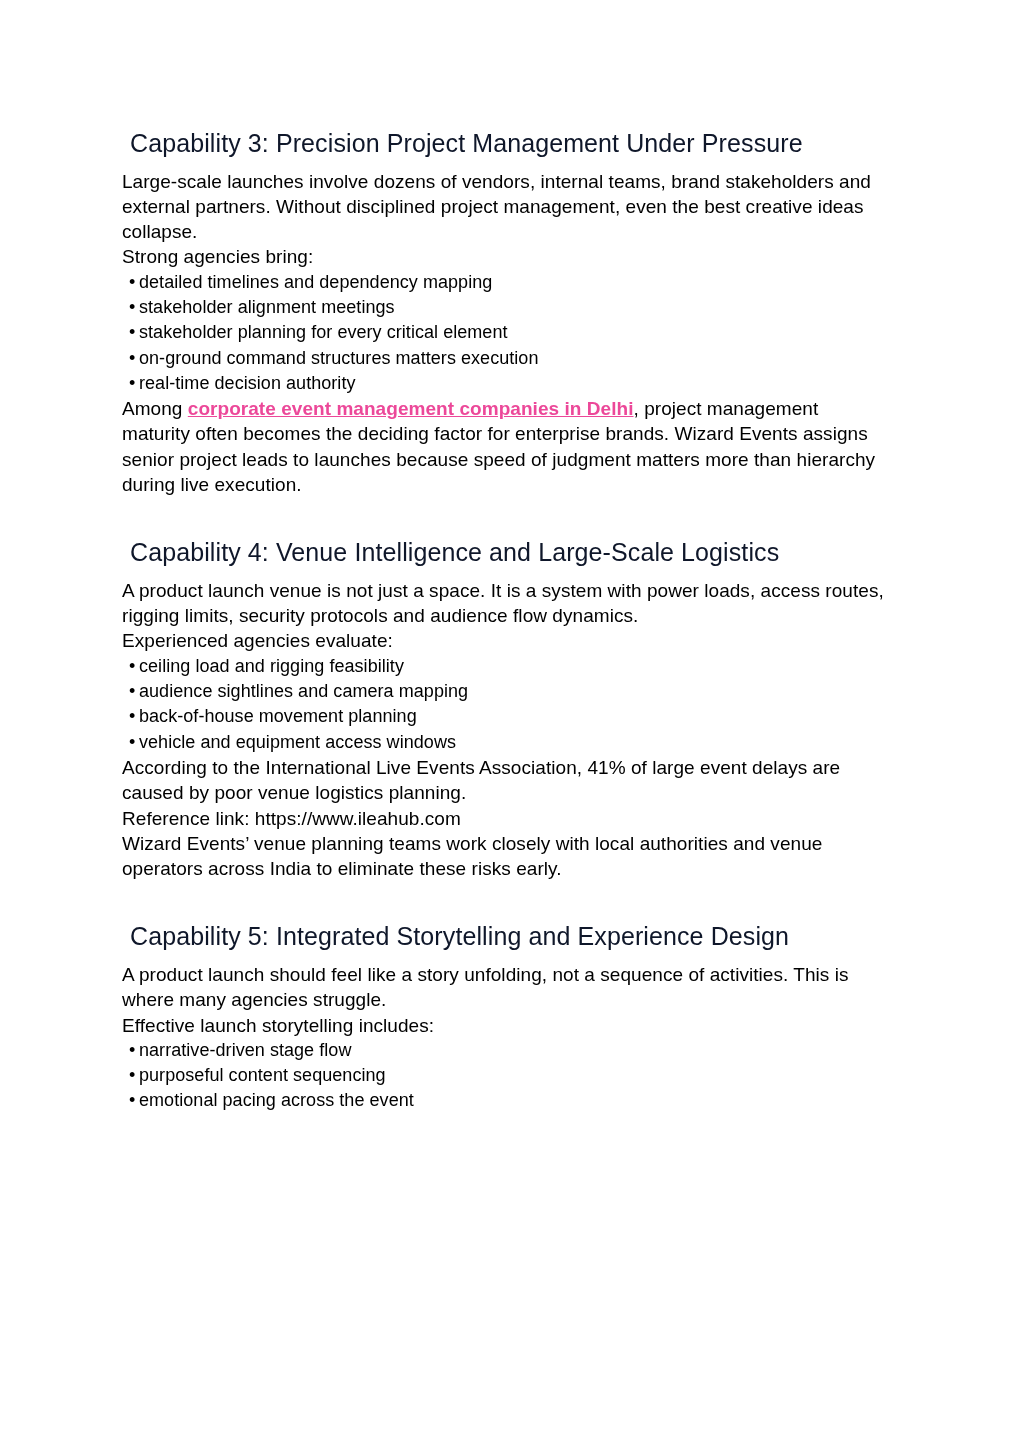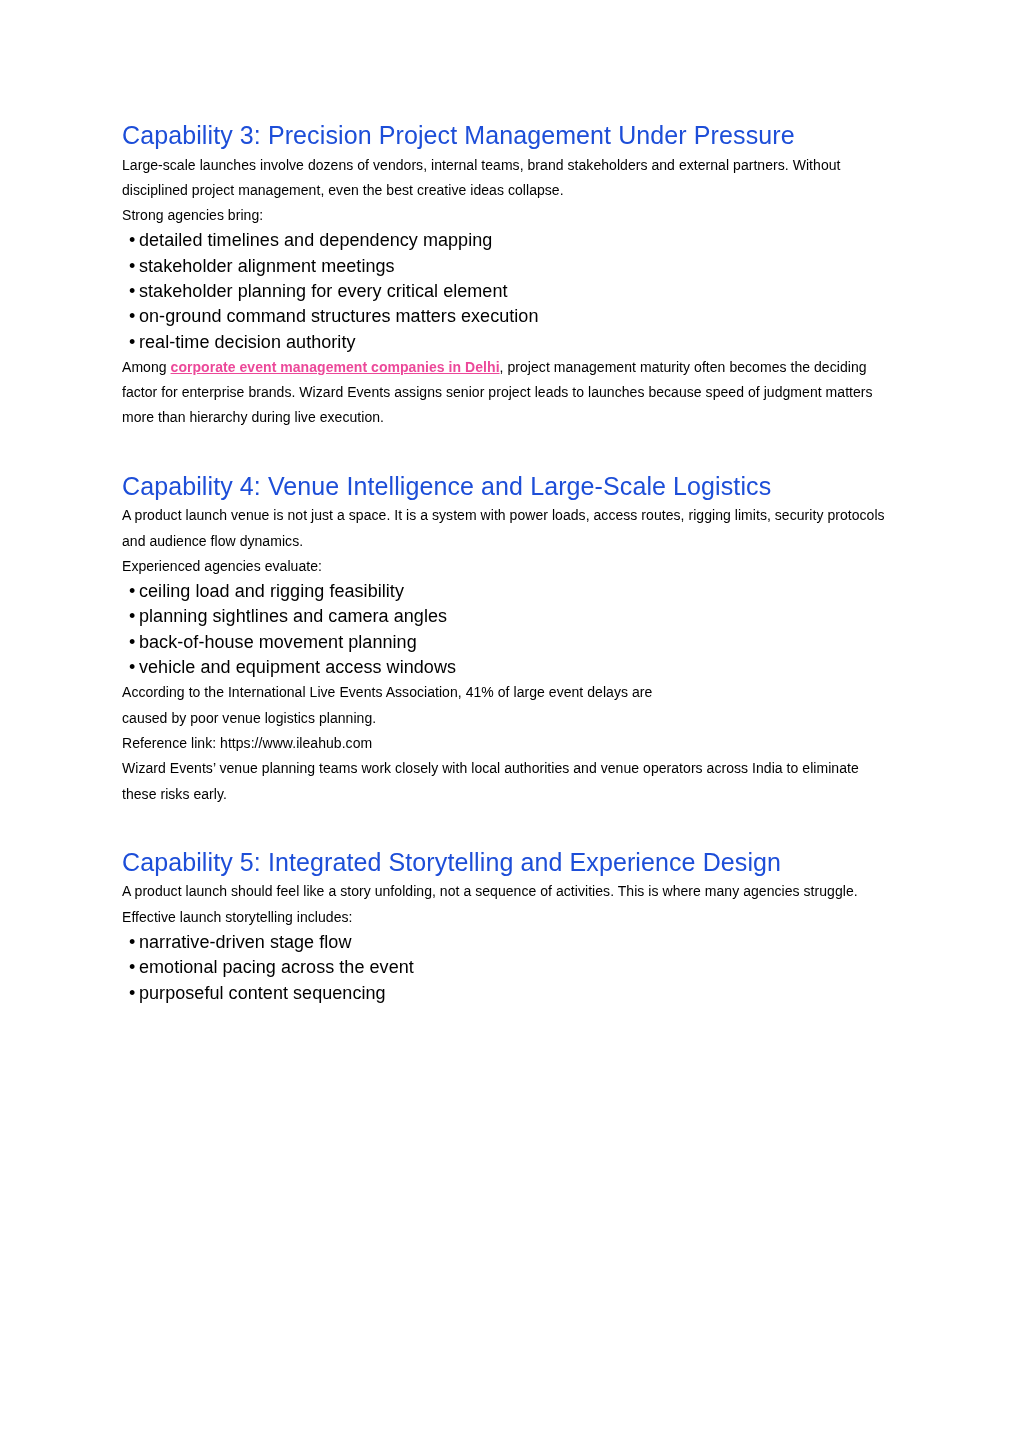--- a/index.html
+++ b/index.html
@@ -24,32 +24,32 @@
   .content {
     position: absolute;
     left: 122px;
     top: 118px;
     width: 768px;
   }
   h2.section-heading {
     font-size: 25px;
     font-weight: 400;
     line-height: 1.38;
-    color: #1d4ed8;
-    margin: 0;
+    color: #0f172a;
+    margin: 8px;
     letter-spacing: 0.1px;
   }
   .heading-block {
     margin-top: 38px;
   }
   .heading-block.first {
     margin-top: 0;
   }
   p.body-text {
-    font-size: 14px;
+    font-size: 19px;
     font-weight: 400;
     line-height: 25.3px;
     color: #000000;
     margin: 0;
     letter-spacing: 0.05px;
   }
   .gap-after-heading {
     margin-top: 26px;
   }
   .para-gap {
@@ -109,21 +109,21 @@
     <div class="heading-block">
       <h2 class="section-heading">Capability 4: Venue Intelligence and Large-Scale Logistics</h2>
     </div>
 
     <p class="body-text gap-after-heading">A product launch venue is not just a space. It is a system with power loads, access routes, rigging limits, security protocols and audience flow dynamics.</p>
 
     <p class="body-text para-gap">Experienced agencies evaluate:</p>
 
     <ul class="bullet-list">
       <li><span class="bullet-mark">•</span><span>ceiling load and rigging feasibility</span></li>
-      <li><span class="bullet-mark">•</span><span>planning sightlines and camera angles</span></li>
+      <li><span class="bullet-mark">•</span><span>audience sightlines and camera mapping</span></li>
       <li><span class="bullet-mark">•</span><span>back-of-house movement planning</span></li>
       <li><span class="bullet-mark">•</span><span>vehicle and equipment access windows</span></li>
     </ul>
 
     <p class="body-text para-gap">
         <span class="nowrap-line">According to the International Live Events Association, 41% of large event delays are</span>
         <span class="nowrap-line">caused by poor venue logistics planning.</span>
         <span class="nowrap-line">Reference link: https://www.ileahub.com</span>
       </p>
 
@@ -132,18 +132,18 @@
     <div class="heading-block">
       <h2 class="section-heading">Capability 5: Integrated Storytelling and Experience Design</h2>
     </div>
 
     <p class="body-text gap-after-heading">A product launch should feel like a story unfolding, not a sequence of activities. This is where many agencies struggle.</p>
 
     <p class="body-text para-gap">Effective launch storytelling includes:</p>
 
     <ul class="bullet-list">
       <li><span class="bullet-mark">•</span><span>narrative-driven stage flow</span></li>
+      <li><span class="bullet-mark">•</span><span>purposeful content sequencing</span></li>
       <li><span class="bullet-mark">•</span><span>emotional pacing across the event</span></li>
-      <li><span class="bullet-mark">•</span><span>purposeful content sequencing</span></li>
     </ul>
 
   </div>
 </div>
 
 </body></html>

